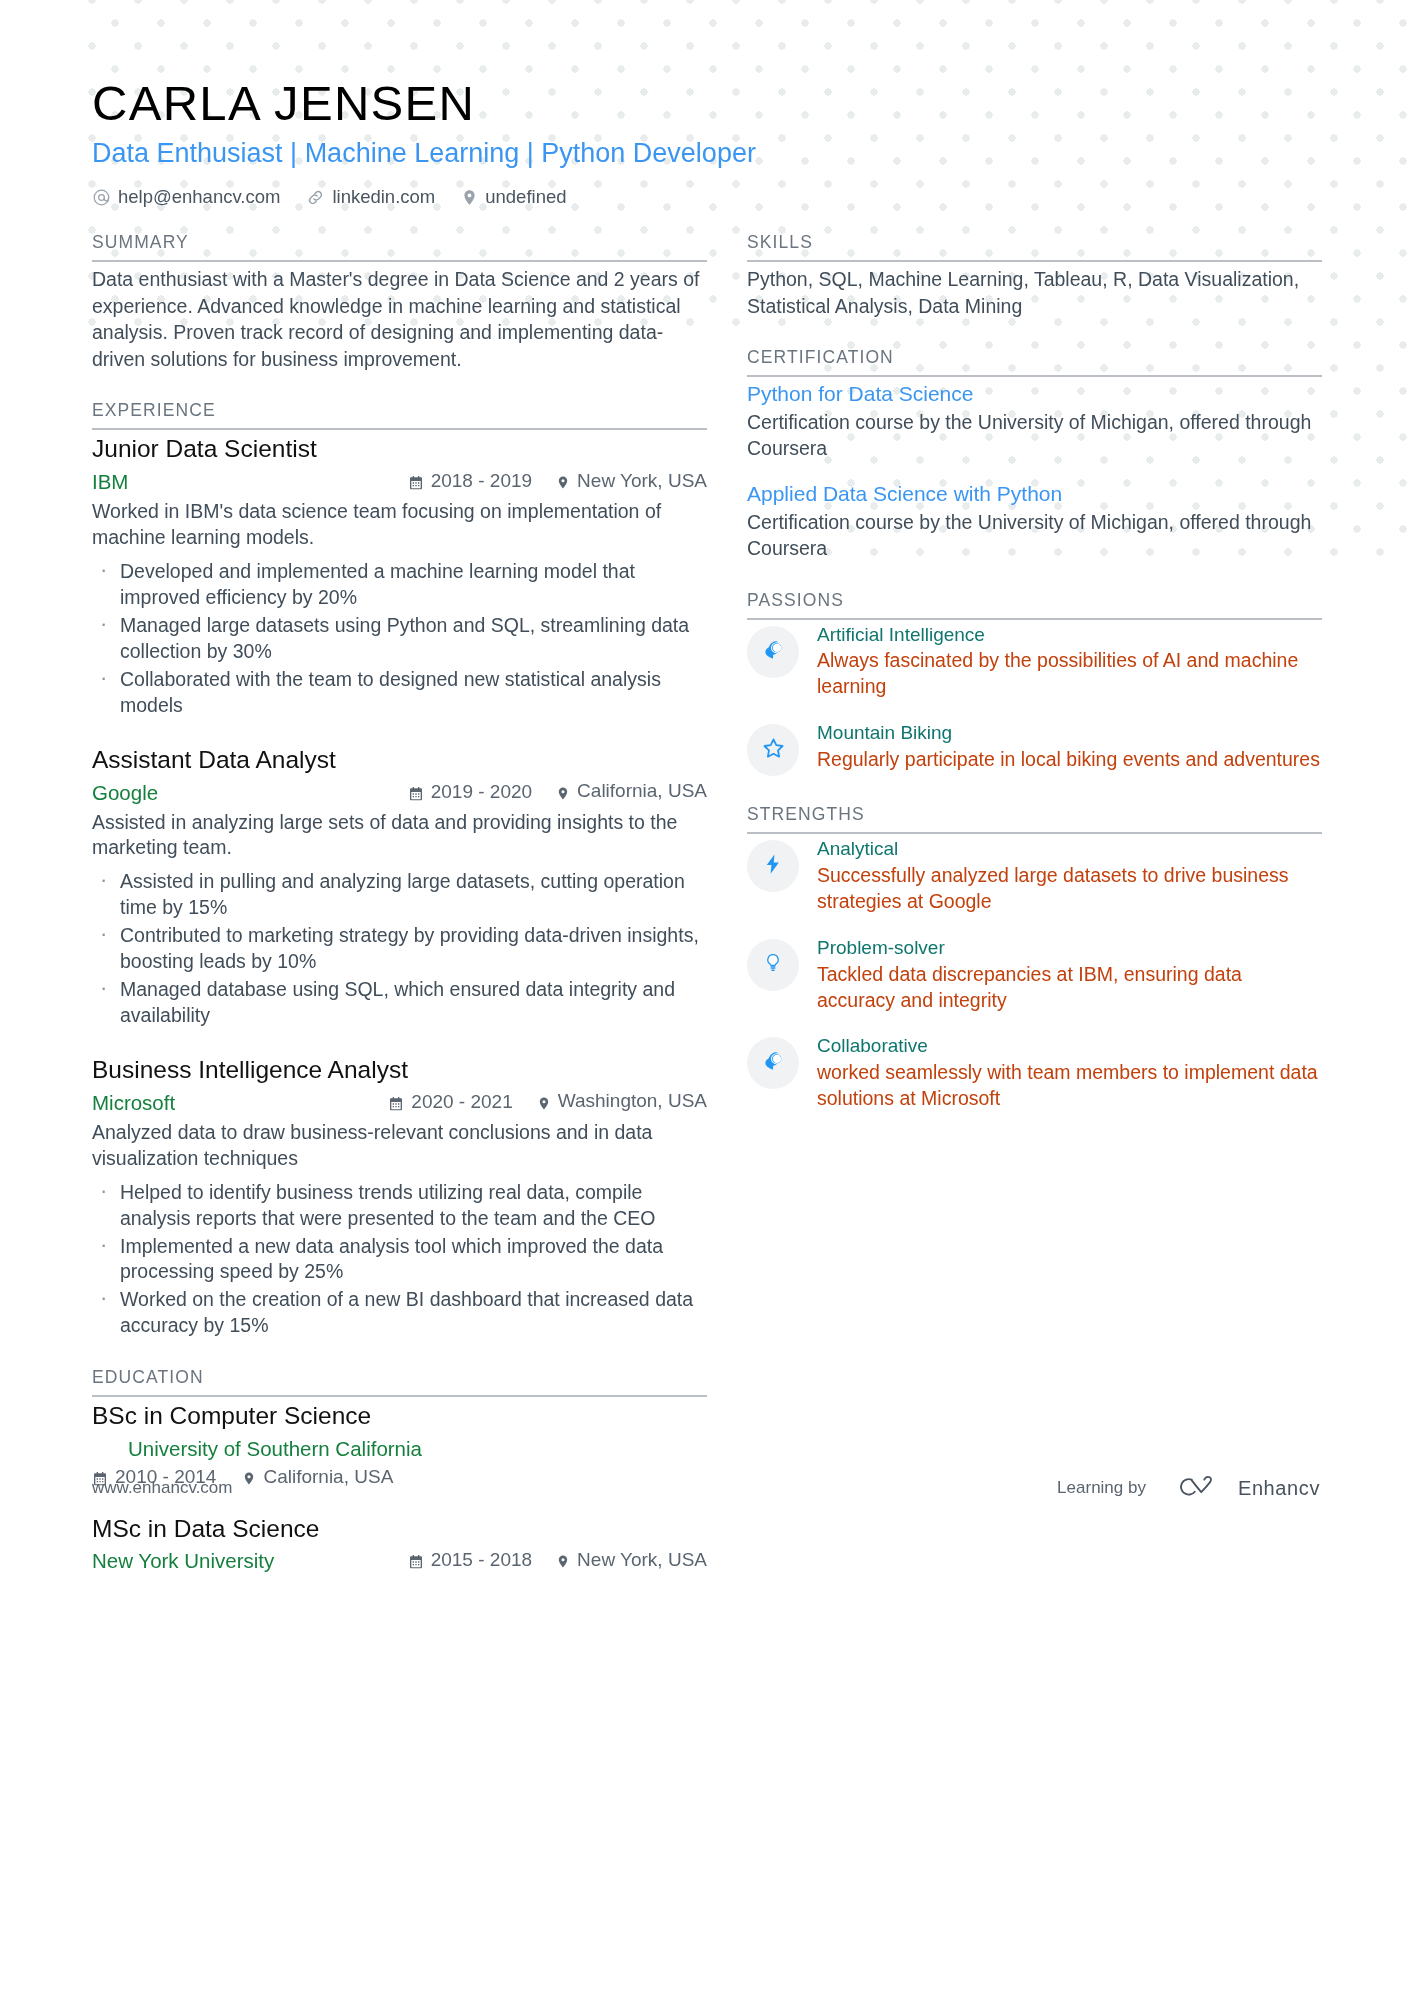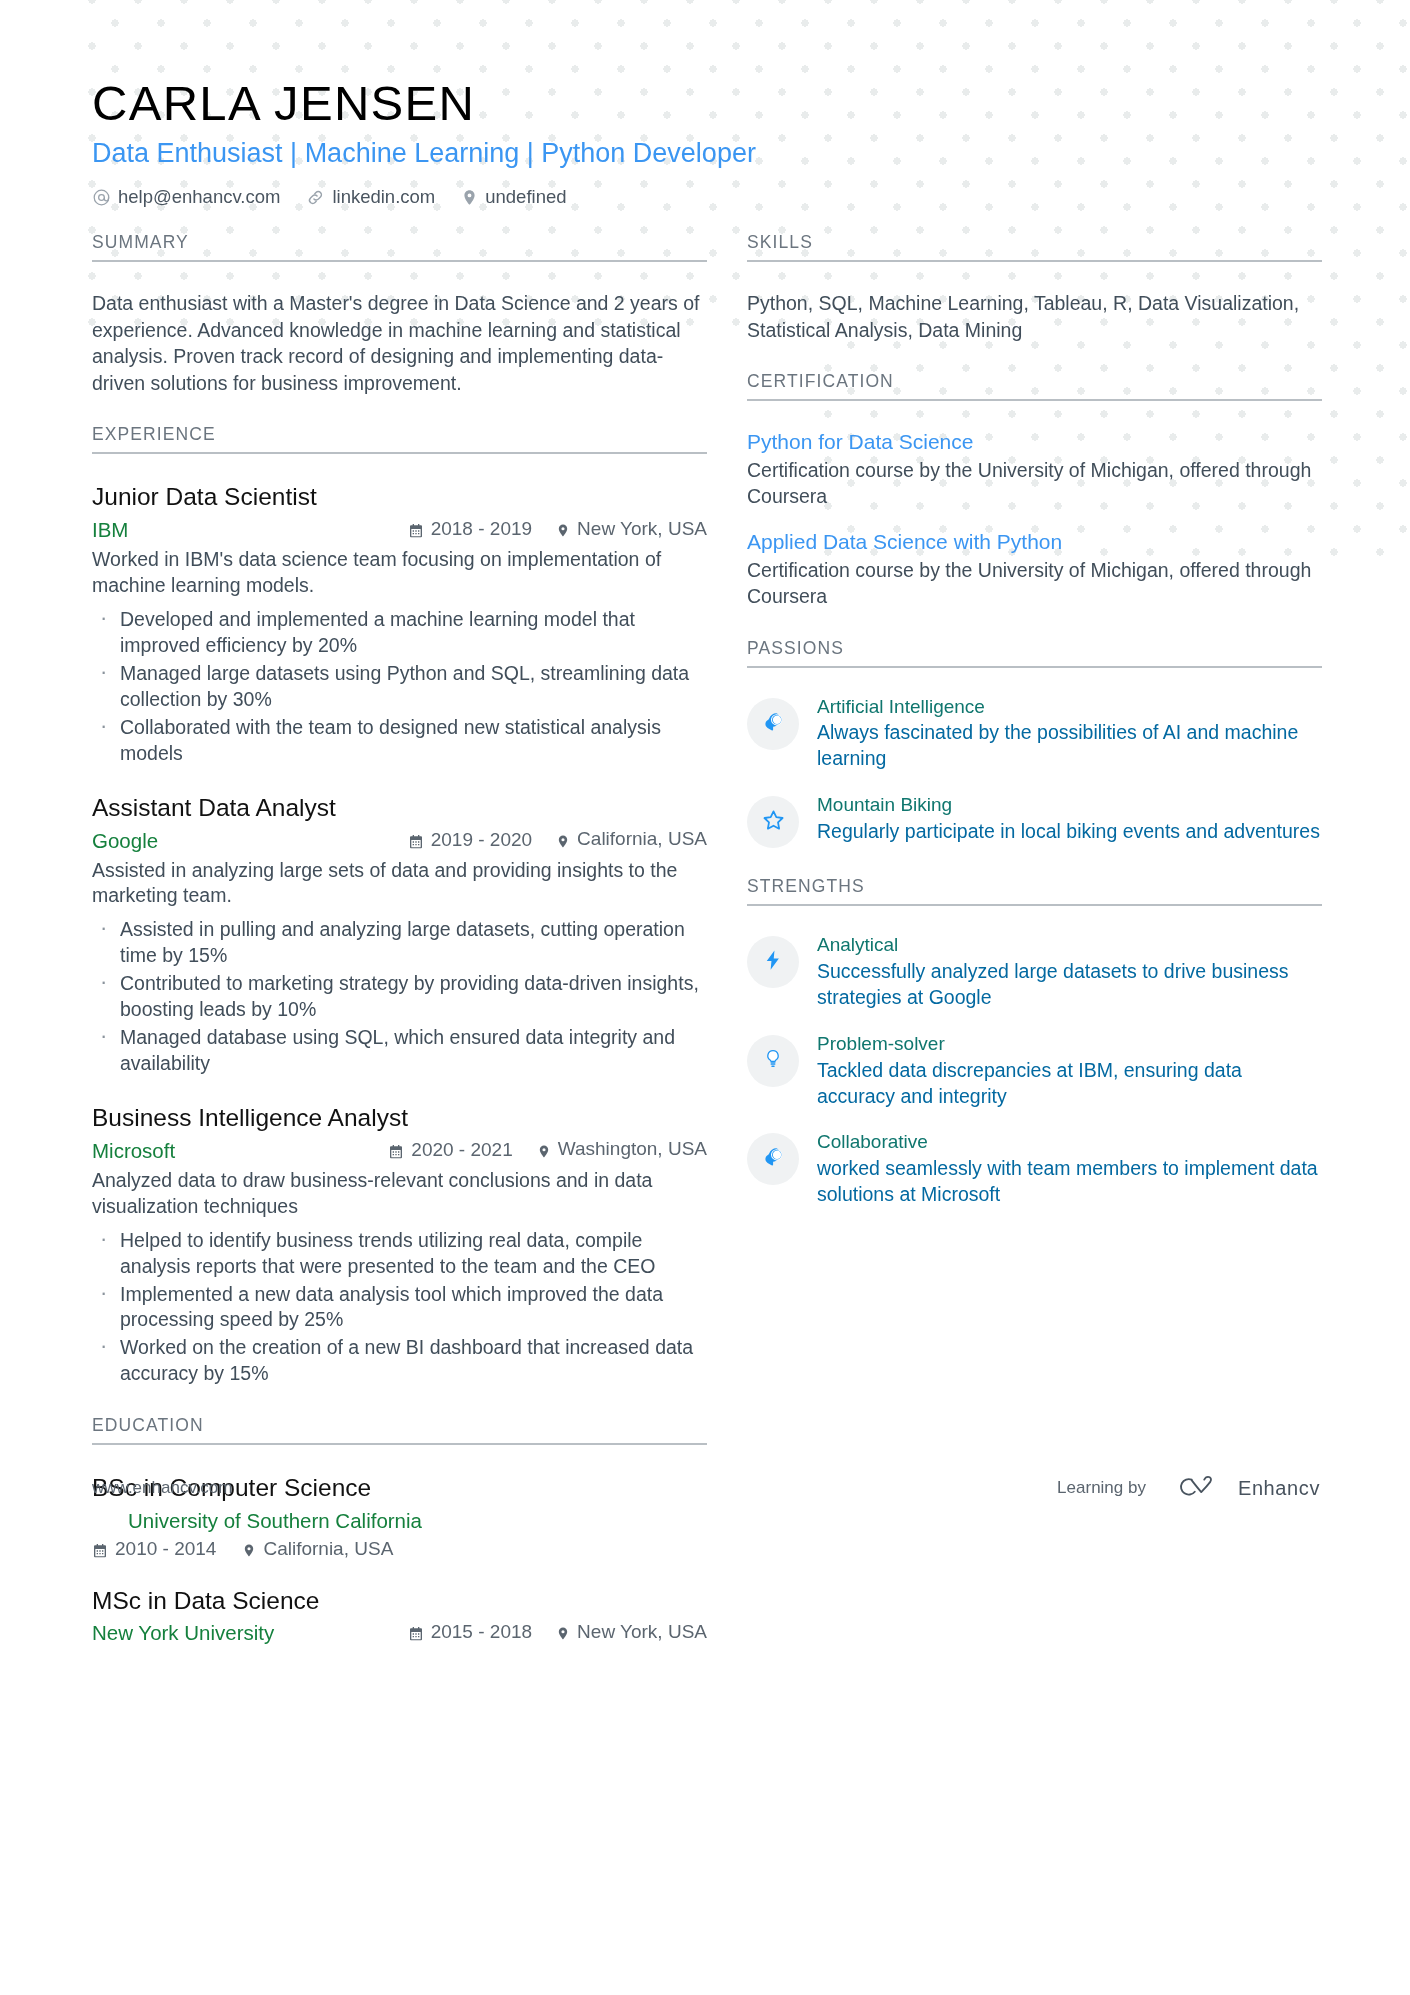--- a/index.html
+++ b/index.html
@@ -51,21 +51,21 @@
 
   
   .cols { display:flex; padding:0 90px 0 92px; margin-top:24px; align-items:flex-start; }
   .col-left { width:615px; flex:none; }
   .col-gap { width:40px; flex:none; }
   .col-right { width:575px; flex:none; }
 
   .sec-head {
     font-size:17.5px; letter-spacing:1.1px; color:#6b757f;
     text-transform:uppercase; padding-bottom:7px;
-    border-bottom:2px solid #b9bfc4; margin-bottom:28px;
+    border-bottom:2px solid #b9bfc4; margin-bottom:4px;
   }
   .sec { margin-bottom:28px; }
 
   .para { font-size:19.5px; line-height:1.36; color:#414e5a; }
 
   .entry { margin-bottom:26px; }
   .entry-title { font-size:24.5px; color:#111; font-weight:400; line-height:1.2; }
   .entry-meta-row {
     display:flex; align-items:baseline; margin-top:6px; flex-wrap:wrap;
   }
@@ -91,21 +91,21 @@
   .cert-title { font-size:21px; color:#3b96f2; line-height:1.25; }
   .cert-desc { font-size:19.5px; color:#414e5a; line-height:1.33; margin-top:2px; }
 
   .ico-item { display:flex; gap:18px; margin-bottom:22px; align-items:flex-start; }
   .ico-badge {
     width:52px; height:52px; border-radius:50%; background:#f0f2f3;
     display:flex; align-items:center; justify-content:center; flex:none; margin-top:2px;
   }
   .ico-body { flex:1; }
   .ico-title { font-size:19px; color:#0f766e; line-height:1.2; }
-  .ico-desc { font-size:19.5px; color:#0369a1; line-height:1.33; margin-top:2px; }
+  .ico-desc { font-size:19.5px; color:#c2410c; line-height:1.33; margin-top:2px; }
 
   
   .footer {
     position:absolute; left:92px; right:90px; bottom:78px;
     display:flex; align-items:center; justify-content:space-between; z-index:3;
   }
   .footer-url { font-size:17px; color:#5b656f; }
   .footer-right { display:flex; align-items:center; gap:22px; }
   .powered { font-size:17px; color:#5b656f; }
   .brand { display:flex; align-items:center; gap:12px; }

